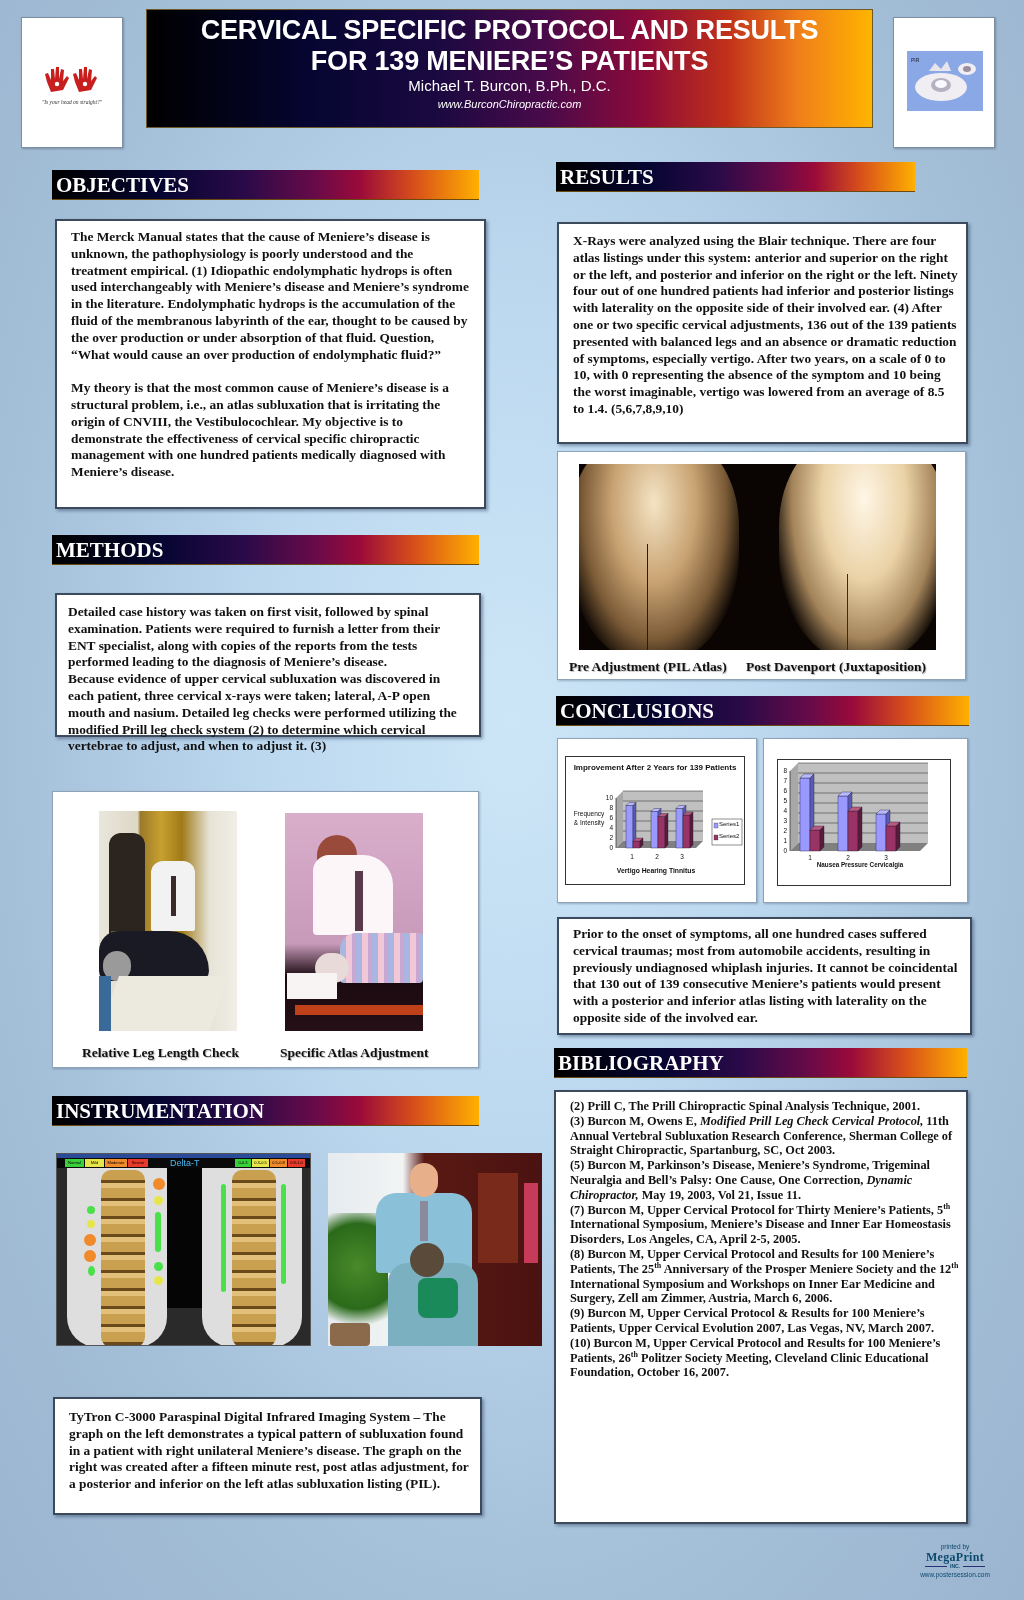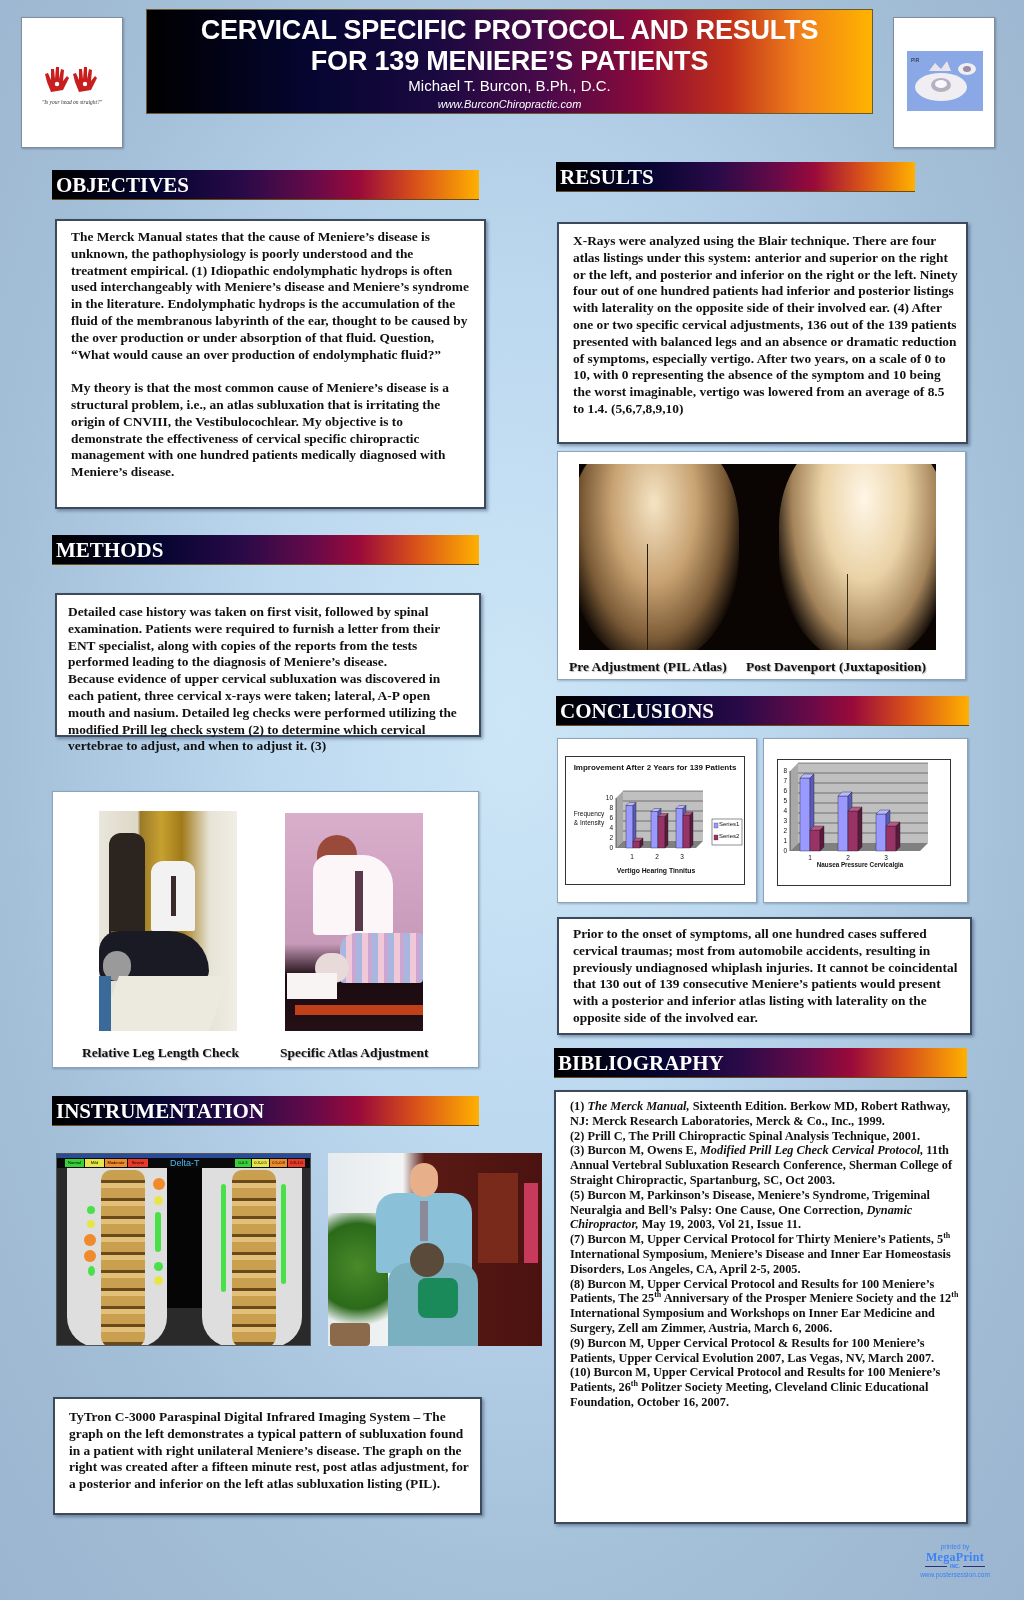--- a/index.html
+++ b/index.html
@@ -40,38 +40,38 @@
     background: #fff; border: 1px solid #8fa3b8;
     box-shadow: 1px 1px 2px rgba(40,60,90,0.3);
   }
   .caption { font-weight: bold; font-size: 13.5px; color: #111; text-shadow: 1px 1px 1px #bbb; white-space: nowrap; }
   .bib p { font-size: 12.3px; line-height: 14.8px; }
   .bib i { font-style: italic; }
   .bib u { text-decoration: underline; }
   sup { font-size: 8px; line-height: 0; }
   .chart-title { font-family: "Liberation Sans", sans-serif; font-size: 9px; font-weight: bold; color: #111; }
   .tiny { font-family: "Liberation Sans", sans-serif; font-size: 7.5px; color: #111; }
-  .mega { font-family: "Liberation Sans", sans-serif; color: #3b82f6; text-align: center; }
+  .mega { font-family: "Liberation Sans", sans-serif; color: #0c4a6e; text-align: center; }
 </style>
 </head>
 <body>
 
 <div class="abs logo-box" style="left:21px;top:17px;width:102px;height:131px;">
   <svg width="60" height="30" viewBox="0 0 60 30" style="position:absolute;left:21px;top:46px;">
     <g fill="#c81e1e">
       <path d="M8 28 L4 18 L2 10 L5 9 L8 16 L8 5 L11 5 L12 15 L13 3 L16 3 L16 15 L18 5 L21 6 L20 17 L24 12 L26 14 L20 26 Z"></path>
       <path d="M36 28 L32 18 L30 10 L33 9 L36 16 L36 5 L39 5 L40 15 L41 3 L44 3 L44 15 L46 5 L49 6 L48 17 L52 12 L54 14 L48 26 Z"></path>
     </g>
     <circle cx="14" cy="20" r="2.2" fill="#fff"></circle>
       <circle cx="42" cy="20" r="2.2" fill="#fff"></circle>
   </svg>
   <div style="position:absolute;left:0;right:0;top:81px;text-align:center;font-size:5.5px;font-style:italic;color:#333;">"Is your head on straight?"</div>
 </div>
 
-<div class="abs banner" style="left:146px;top:9px;width:727px;height:105px;">
+<div class="abs banner" style="left:146px;top:9px;width:727px;height:119px;">
   <div class="t1">CERVICAL SPECIFIC PROTOCOL AND RESULTS</div>
   <div class="t1" style="padding-top:0;">FOR 139 MENIERE’S PATIENTS</div>
   <div class="t2">Michael T. Burcon, B.Ph., D.C.</div>
   <div class="t3">www.BurconChiropractic.com</div>
 </div>
 
 <div class="abs logo-box" style="left:893px;top:17px;width:102px;height:131px;">
   <div style="position:absolute;left:13px;top:33px;width:76px;height:60px;background:#8aa7e6;">
     <div style="position:absolute;left:4px;top:6px;font-size:5px;color:#223;font-family:'Liberation Sans',sans-serif;">PIR</div>
     <svg width="76" height="60" viewBox="0 0 76 60" style="position:absolute;left:0;top:0;">
@@ -313,21 +313,20 @@
   </div>
 </div>
 
 <div class="abs panel" style="left:557px;top:917px;width:415px;height:118px;padding:7px 8px 0 14px;">
   <p>Prior to the onset of symptoms, all one hundred cases suffered cervical traumas; most from automobile accidents, resulting in previously undiagnosed whiplash injuries. It cannot be coincidental that 130 out of 139 consecutive Meniere’s patients would present with a posterior and inferior atlas listing with laterality on the opposite side of the involved ear.</p>
 </div>
 
 <div class="abs hdr" style="left:554px;top:1048px;width:413px;">BIBLIOGRAPHY</div>
 
 <div class="abs panel bib" style="left:554px;top:1090px;width:414px;height:434px;padding:7px 6px 0 14px;">
-  <p>(1) <i>The Merck Manual,</i> Sixteenth Edition. Berkow MD, Robert Rathway, NJ: Merck Research Laboratories, Merck &amp; Co., Inc., 1999.</p>
   <p>(2) Prill C, The Prill Chiropractic Spinal Analysis Technique, 2001.</p>
   <p>(3) Burcon M, Owens E, <i>Modified Prill Leg Check Cervical Protocol,</i> 11th Annual Vertebral Subluxation Research Conference, Sherman College of Straight Chiropractic, Spartanburg, SC, Oct 2003.</p>
   <p>(5) Burcon M, Parkinson’s Disease, Meniere’s Syndrome, Trigeminal Neuralgia and Bell’s Palsy: One Cause, One Correction, <i>Dynamic Chiropractor,</i> May 19, 2003, Vol 21, Issue 11.</p>
   <p>(7) Burcon M, Upper Cervical Protocol for Thirty Meniere’s Patients, 5<sup>th</sup> International Symposium, Meniere’s Disease and Inner Ear Homeostasis Disorders, Los Angeles, CA, April 2-5, 2005.</p>
   <p>(8) Burcon M, Upper Cervical Protocol and Results for 100 Meniere’s Patients, The 25<sup>th</sup> Anniversary of the Prosper Meniere Society and the 12<sup>th</sup> International Symposium and Workshops on Inner Ear Medicine and Surgery, Zell am Zimmer, Austria, March 6, 2006.</p>
   <p>(9) Burcon M, Upper Cervical Protocol &amp; Results for 100 Meniere’s Patients, Upper Cervical Evolution 2007, Las Vegas, NV, March 2007.</p>
   <p>(10) Burcon M, Upper Cervical Protocol and Results for 100 Meniere’s Patients, 26<sup>th</sup> Politzer Society Meeting, Cleveland Clinic Educational Foundation, October 16, 2007.</p>
 </div>
 
 <div class="abs mega" style="left:905px;top:1543px;width:100px;">

